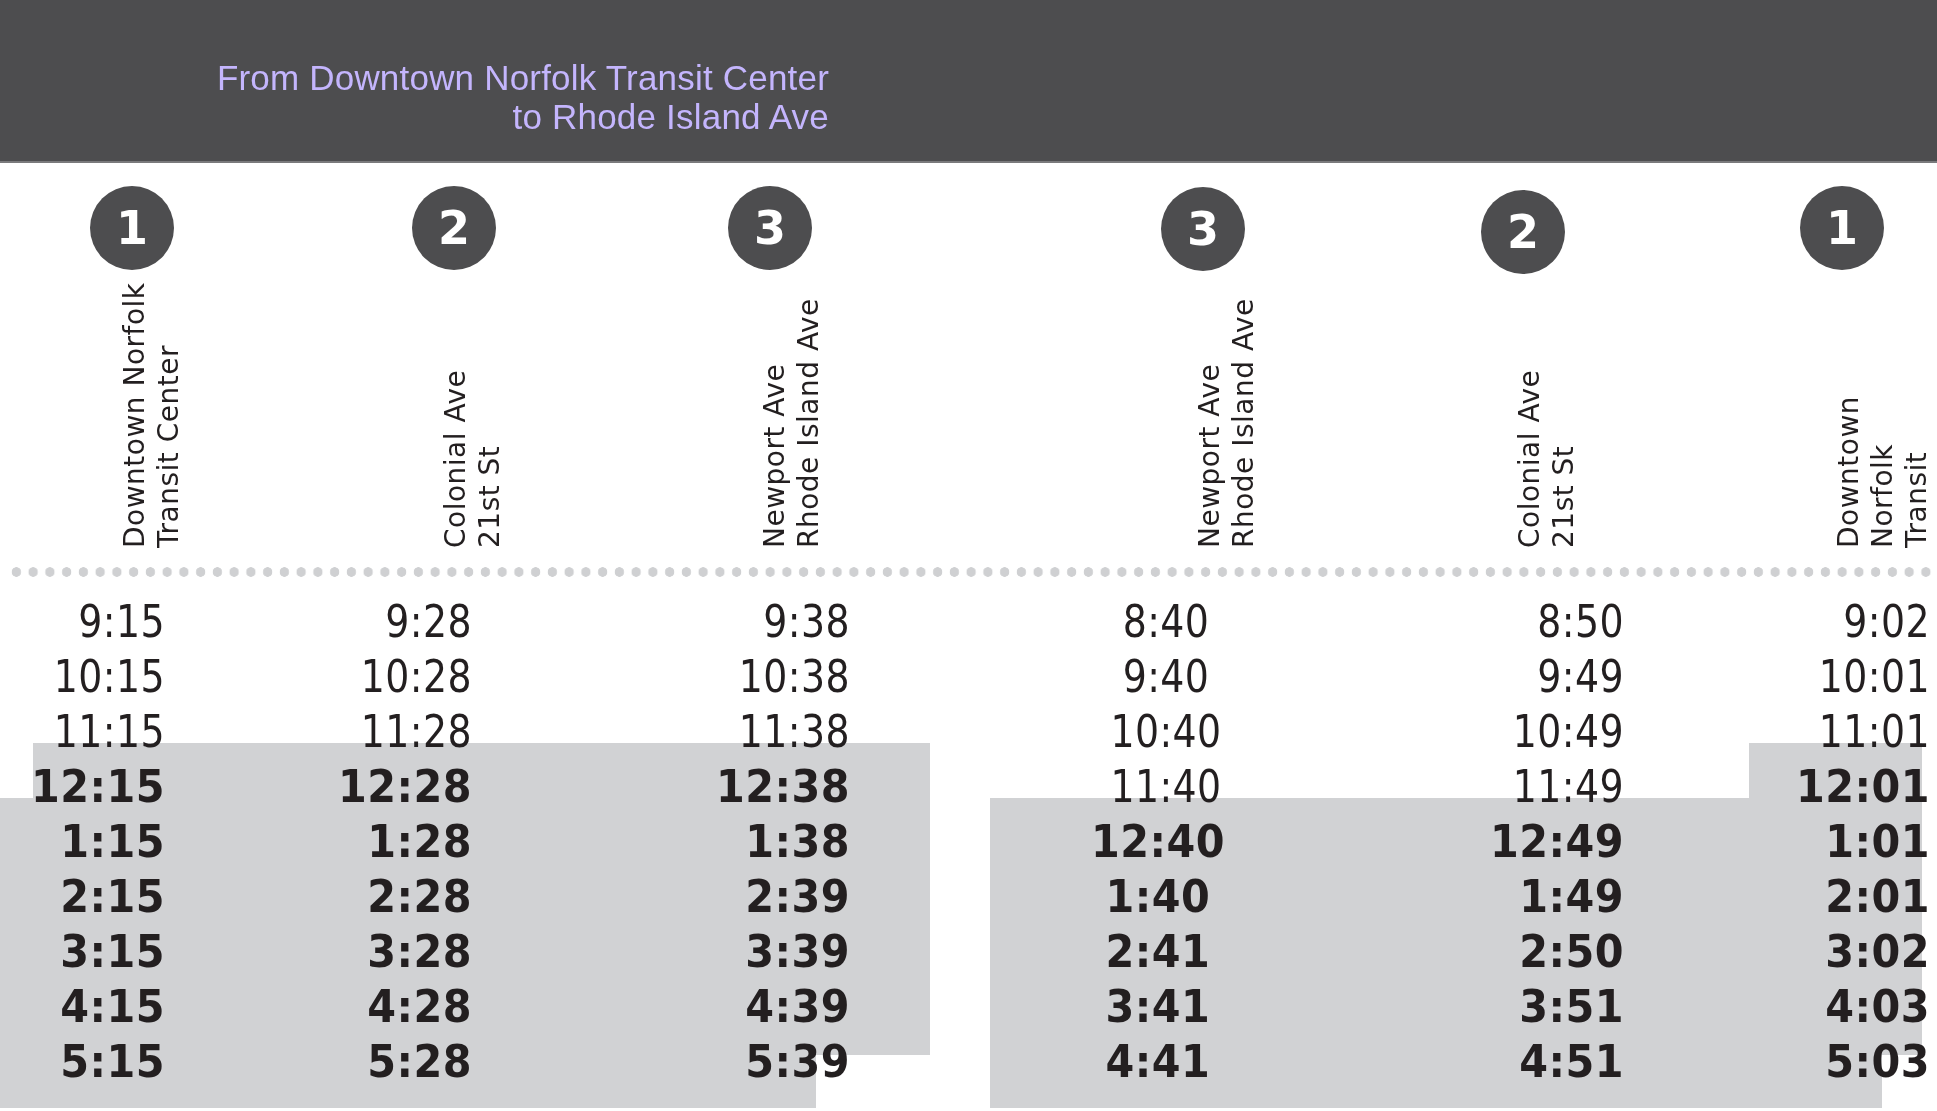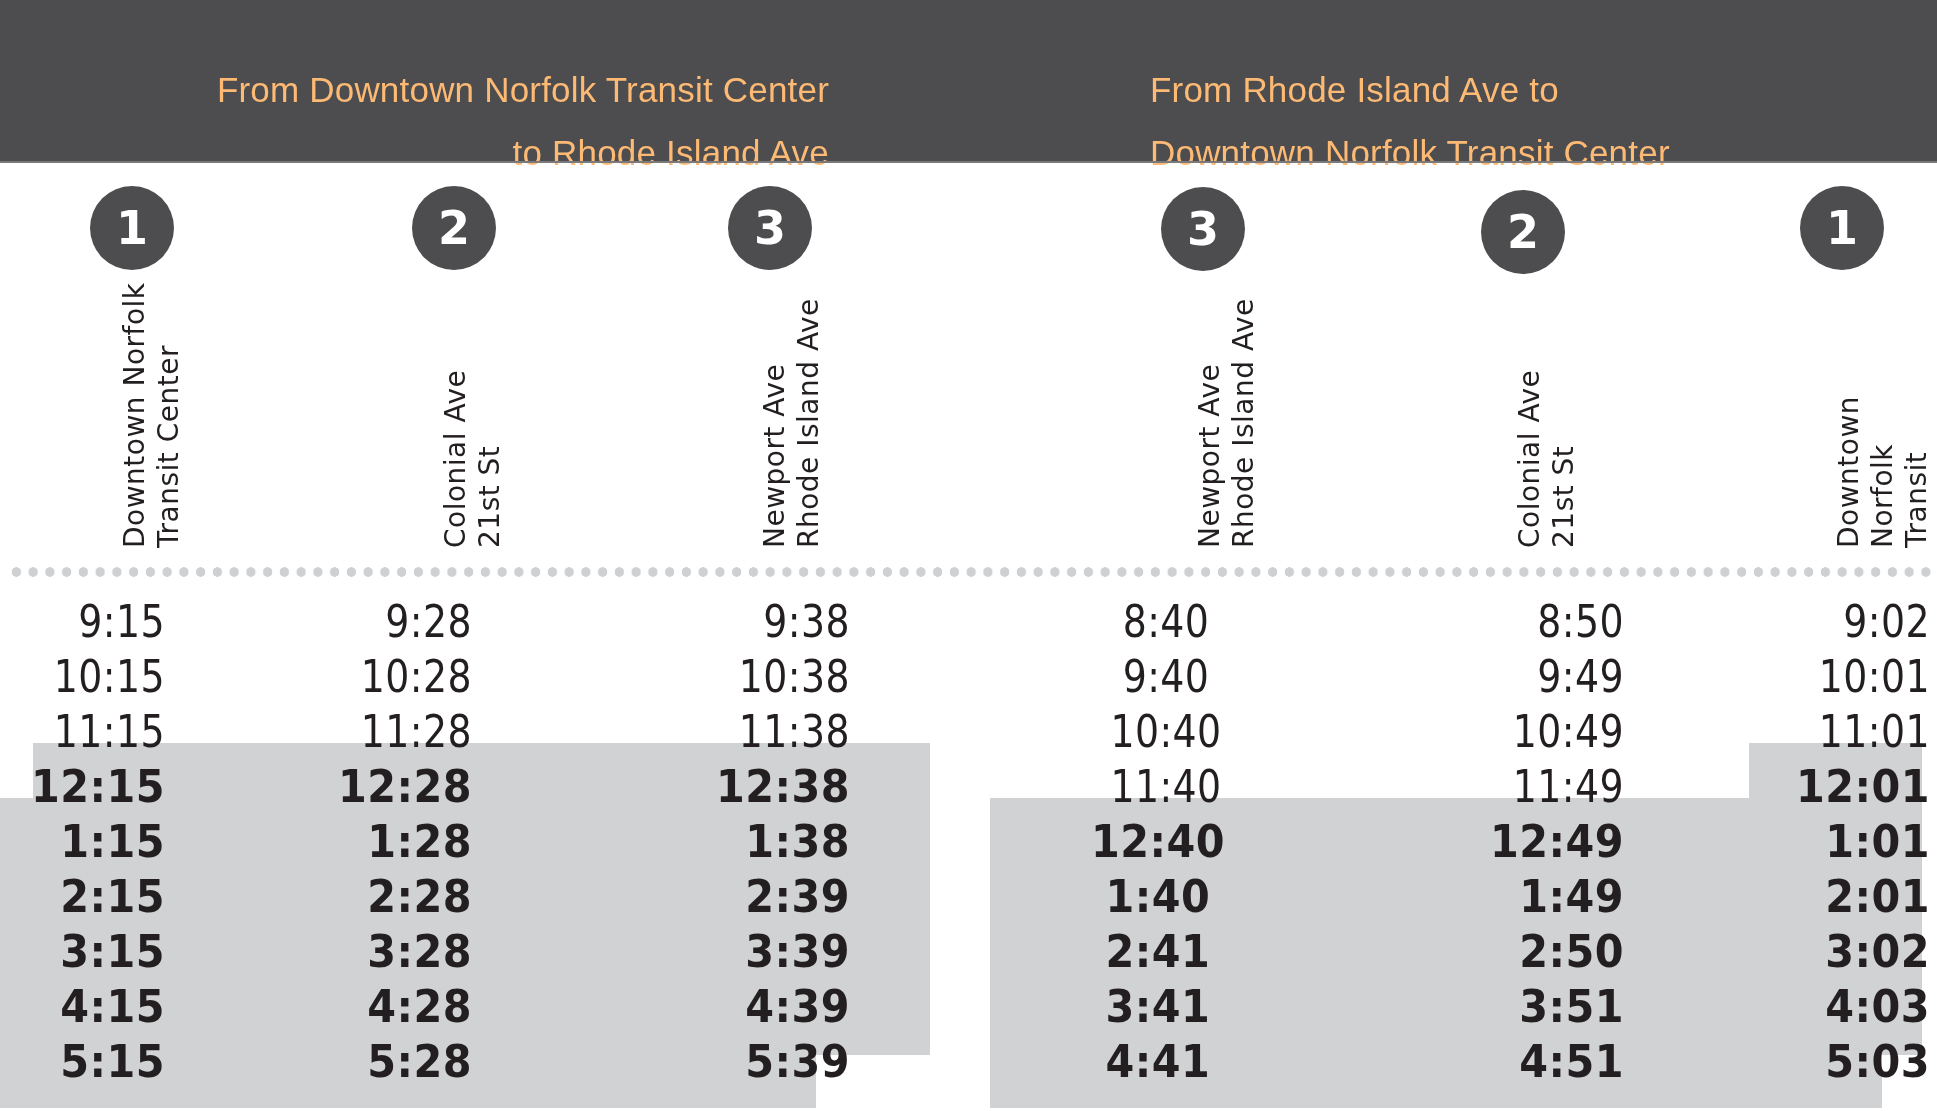--- a/index.html
+++ b/index.html
@@ -1,20 +1,20 @@
 <!DOCTYPE html>
 <html><head>
 <meta charset="utf-8">
 <style>
   html, body { margin: 0; padding: 0; background: #ffffff; }
   body { width: 1937px; height: 1111px; position: relative; overflow: hidden;
          font-family: "Liberation Sans", "DejaVu Sans", sans-serif; color: #231f20; }
   .header-bar { position: absolute; left: 0; top: 0; width: 1937px; height: 163px; background: #4d4d4f; }
   .header-bar::after { content: ""; position: absolute; left: 0; bottom: 0; width: 100%; height: 2px; background: #7a7a7c; }
-  .hdr-title { position: absolute; color: #fdba74; font-size: 35px; line-height: 63px; font-weight: normal; white-space: pre-line; letter-spacing: 0.2px; }
+  .hdr-title { position: absolute; color: #c4b5fd; font-size: 35px; line-height: 39px; font-weight: normal; white-space: pre-line; letter-spacing: 0.2px; }
   .hdr-left { right: 1108px; top: 58px; text-align: right; }
   .hdr-right { left: 1150px; top: 58px; text-align: left; }
 
   .shade { position: absolute; background: #d1d2d4; }
 
   .stop-badge { position: absolute; width: 84px; height: 84px; border-radius: 50%; background: #4d4d4f;
                 color: #ffffff; font-weight: bold; font-size: 46px; line-height: 84px; text-align: center;
                 font-family: "DejaVu Sans", sans-serif; }
 
   .stop-label { position: absolute; bottom: 563px; transform-origin: left bottom;
@@ -29,22 +29,20 @@
   .time { height: 55px; line-height: 55px; font-size: 44px; font-family: "DejaVu Sans", sans-serif; letter-spacing: 0.5px; }
   .time.light { font-weight: normal; color: #231f20; transform: scaleX(0.86); transform-origin: right center; }
   .time.bold { font-weight: bold; color: #231f20; transform: scaleX(0.94); transform-origin: right center; }
 </style>
 </head>
 <body>
 
 <div class="header-bar">
   <div class="hdr-title hdr-left">From Downtown Norfolk Transit Center
 to Rhode Island Ave</div>
-  <div class="hdr-title hdr-right">From Rhode Island Ave to
-Downtown Norfolk Transit Center</div>
 </div>
 
 <div class="shade" style="left:33px; top:743px; width:897px; height:55px;"></div>
 <div class="shade" style="left:0px; top:798px; width:930px; height:257px;"></div>
 <div class="shade" style="left:0px; top:1055px; width:816px; height:53px;"></div>
 
 <div class="shade" style="left:1749px; top:743px; width:173px; height:55px;"></div>
 <div class="shade" style="left:990px; top:798px; width:932px; height:257px;"></div>
 <div class="shade" style="left:990px; top:1055px; width:892px; height:53px;"></div>
 

